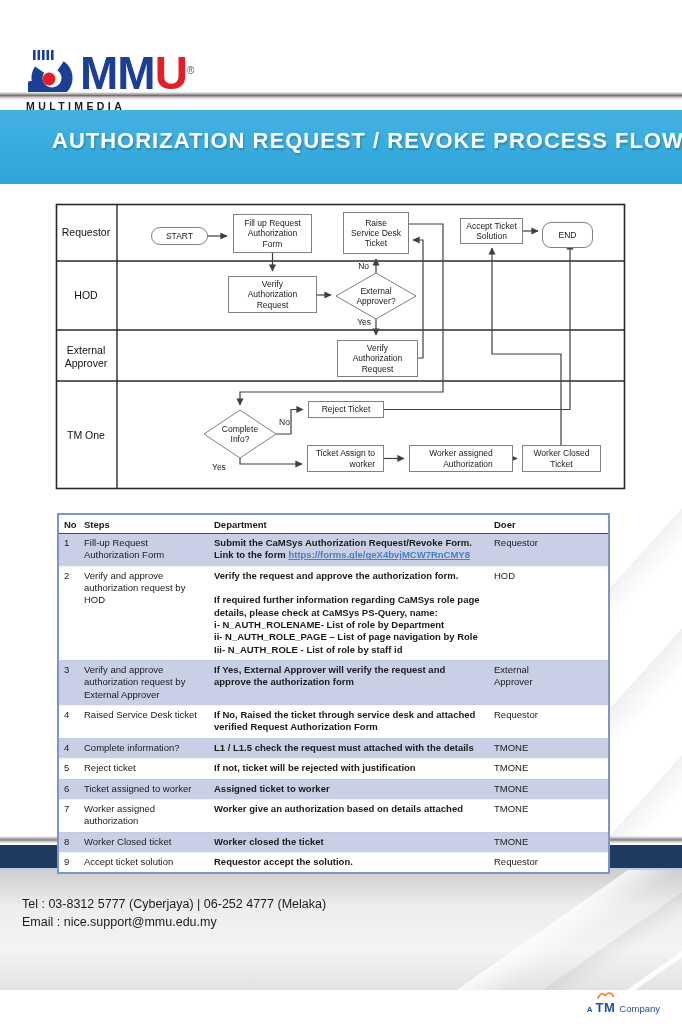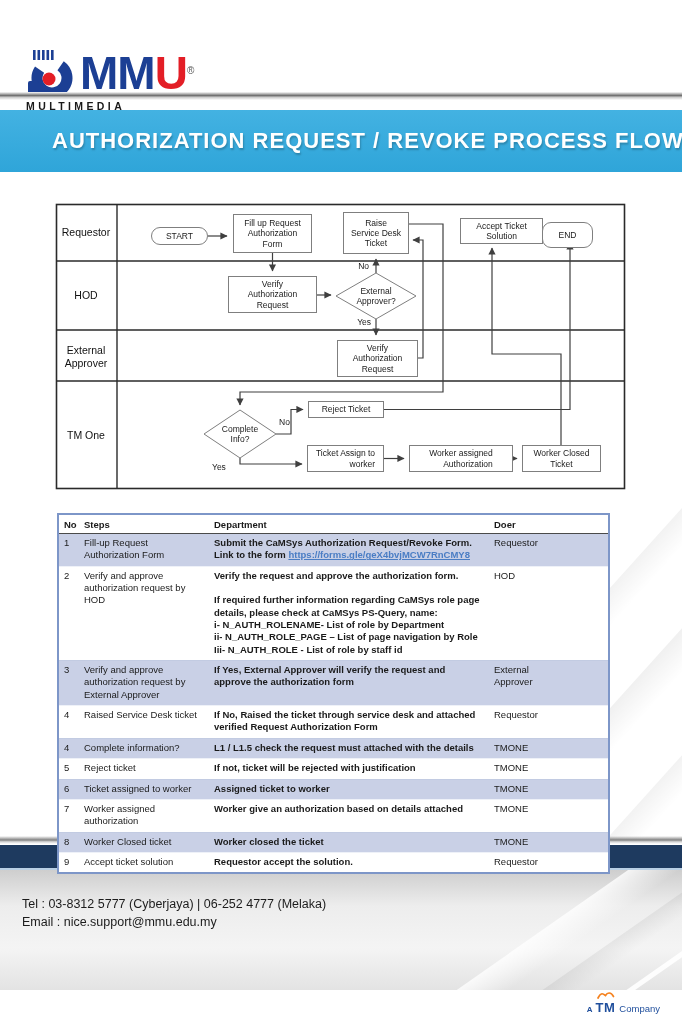--- a/index.html
+++ b/index.html
@@ -11,21 +11,21 @@
   #logo-row{display:flex;align-items:flex-start;margin-top:36px;}
   #logo-mark{width:52px;height:48px;margin-right:2px;}
   #logo-word{font-size:46px;font-weight:bold;color:#1c3f94;letter-spacing:-1px;line-height:46px;position:relative;}
   #logo-word .u{color:#e31e26;}
   #logo-reg{font-size:10px;color:#555;vertical-align:top;position:relative;top:-2px;font-weight:normal;}
   #logo-subtitle{font-size:10.5px;color:#1a1a1a;letter-spacing:3.4px;margin-top:2px;font-weight:bold;}
 
   
   #top-divider{position:absolute;left:0;top:92px;width:682px;height:8px;
     background:linear-gradient(to bottom, #fbfbfb, #6e6e6e 45%, #c9c9c9 65%, #ffffff);}
-  #banner{position:absolute;left:0;top:110px;width:682px;height:62px;
+  #banner{position:absolute;left:0;top:110px;width:682px;height:74px;
     background:linear-gradient(to bottom,#43b2e2,#2fa5d9);}
   #page-title{position:absolute;left:52px;top:0;height:62px;line-height:62px;color:#fff;
     font-size:22px;font-weight:bold;letter-spacing:1px;text-shadow:1px 2px 2px rgba(0,0,0,0.22);white-space:nowrap;}
 
   
   .deco{position:absolute;pointer-events:none;}
   .streak{position:absolute;pointer-events:none;}
 
   
   #flowchart{position:absolute;left:55px;top:202px;width:572px;height:290px;}
@@ -150,21 +150,21 @@
 Approver</div>
     <div class="fc-lane-label" style="top:227px;">TM One</div>
 
     <div class="fc-box fc-term" style="left:96px;top:25px;width:57px;height:18px;">START</div>
     <div class="fc-box" style="left:178px;top:12px;width:79px;height:39px;">Fill up Request
 Authorization
 Form</div>
     <div class="fc-box" style="left:288px;top:10px;width:66px;height:42px;">Raise
 Service Desk
 Ticket</div>
-    <div class="fc-box" style="left:405px;top:16px;width:83px;height:26px;">Accept Ticket
+    <div class="fc-box" style="left:405px;top:16px;width:63px;height:26px;">Accept Ticket
 Solution</div>
     <div class="fc-box fc-term" style="left:487px;top:20px;width:51px;height:26px;">END</div>
     <div class="fc-box" style="left:173px;top:74px;width:89px;height:37px;">Verify
 Authorization
 Request</div>
     <div class="fc-dlabel" style="left:287px;top:80px;width:68px;height:28px;">External
 Approver?</div>
     <div class="fc-box" style="left:282px;top:138px;width:81px;height:37px;">Verify
 Authorization
 Request</div>

